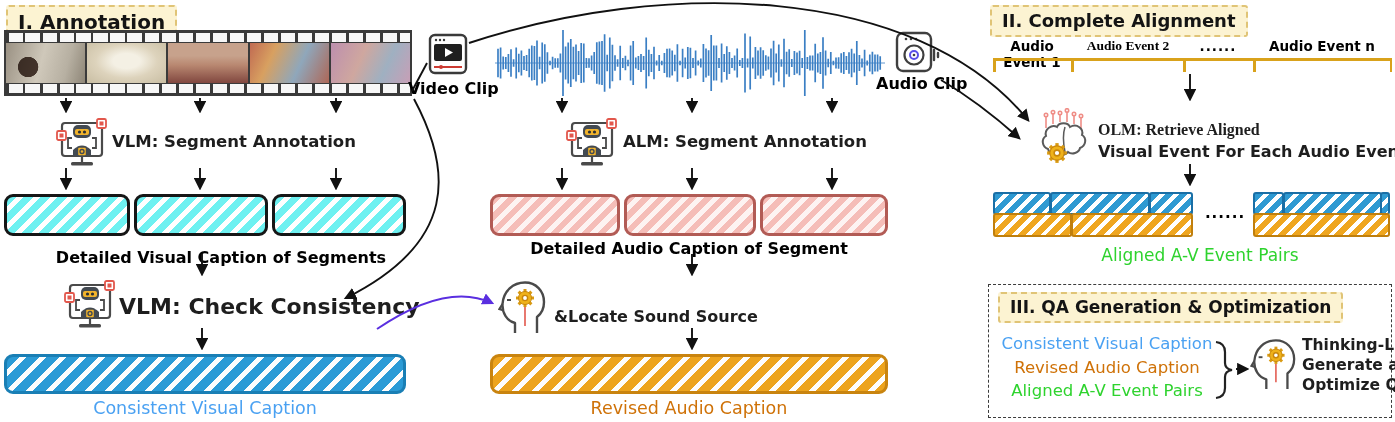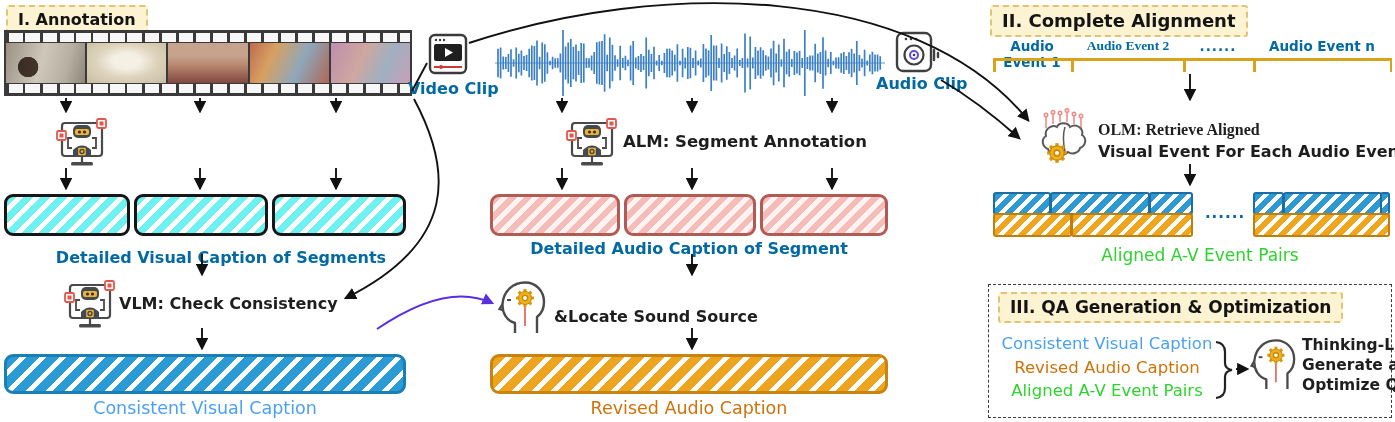--- a/index.html
+++ b/index.html
@@ -5,21 +5,21 @@
   html,body { margin:0; padding:0; background:#ffffff; }
   #figure {
     position:relative; width:1395px; height:422px; background:#ffffff;
     font-family:"DejaVu Sans","Liberation Sans",sans-serif; color:#1c1c1c; overflow:hidden;
   }
   .tag {
     position:absolute; background:#fcf3d2; border:2px dashed #e0c476; border-radius:3px;
     font-weight:700; padding:3px 10px 4px 10px; white-space:nowrap; color:#141414;
   }
   .lbl { position:absolute; font-weight:600; color:#1e1e1e; white-space:nowrap; }
-  .cap { position:absolute; font-weight:600; color:#0369a1; text-align:center; }
+  .cap { position:absolute; font-weight:600; color:#000000; text-align:center; }
   .bigcap { position:absolute; font-weight:400; text-align:center; white-space:nowrap; }
   .hatch-cyan {
     position:absolute; height:42px; box-sizing:border-box; border:3px solid #161616; border-radius:9px;
     background:repeating-linear-gradient(135deg,#6ef1f1 0 7px,#ffffff 7px 12px);
   }
   .hatch-pink {
     position:absolute; height:42px; box-sizing:border-box; border:3px solid #b25b55; border-radius:9px;
     background:repeating-linear-gradient(135deg,#f5bdb8 0 6px,#fdf3f2 6px 11px);
   }
   .bar-blue {
@@ -138,49 +138,50 @@
           <circle cx="22" cy="9" r="1.3" fill="#3f3f3f"></circle>
         <circle cx="20" cy="25" r="9.5" fill="none" stroke="#3f3f3f" stroke-width="2.2"></circle>
         <circle cx="20" cy="25" r="4" fill="none" stroke="#5a50e8" stroke-width="2"></circle>
         <circle cx="20" cy="25" r="1.3" fill="#3f3f3f"></circle>
         <line x1="40" y1="20" x2="40" y2="30" stroke="#3f3f3f" stroke-width="2.4" stroke-linecap="round"></line>
         <line x1="44" y1="23" x2="44" y2="27" stroke="#3f3f3f" stroke-width="2.4" stroke-linecap="round"></line>
       </symbol>
     </defs>
   </svg>
 
-  <div class="tag" style="left:6px;top:5px;font-size:16px;">
+  <div class="tag" style="left:6px;top:5px;font-size:20px;">
     <span>I. Annotation</span>
   </div>
 
   <div class="film">
     <div class="sprocket"></div>
     <div class="frames">
       <div class="frame f1"></div>
       <div class="frame f2"></div>
       <div class="frame f3"></div>
       <div class="frame f4"></div>
       <div class="frame f5"></div>
     </div>
     <div class="sprocket"></div>
   </div>
 
   <svg class="icon" style="left:56px;top:116px;" width="52" height="54">
       <use href="#sym-robot"></use>
     </svg>
+  <span class="lbl" style="left:112px;top:132px;font-size:16.5px;">VLM: Segment Annotation</span>
 
   <div class="hatch-cyan" style="left:4px;top:194px;width:126px;"></div>
   <div class="hatch-cyan" style="left:134px;top:194px;width:134px;"></div>
   <div class="hatch-cyan" style="left:272px;top:194px;width:134px;"></div>
   <div class="cap" style="left:16px;top:239px;width:410px;font-size:16px;margin-top:9px;">Detailed Visual Caption of Segments</div>
 
   <svg class="icon" style="left:64px;top:278px;" width="52" height="54">
       <use href="#sym-robot"></use>
     </svg>
-  <span class="lbl" style="left:119px;top:294px;font-size:16px;">VLM: Check Consistency</span>
+  <span class="lbl" style="left:119px;top:294px;font-size:22px;">VLM: Check Consistency</span>
 
   <div class="bar-blue" style="left:4px;top:354px;width:402px;"></div>
   <div class="bigcap" style="left:0px;top:398px;width:410px;font-size:17.5px;color:#4aa1f2;">Consistent Visual Caption</div>
 
   <svg class="icon" style="left:428px;top:33px;" width="40" height="42">
       <use href="#sym-video"></use>
     </svg>
   <div class="cap" style="left:408px;top:79px;width:82px;font-size:16px;white-space:nowrap;">Video Clip</div>
 
   <svg class="icon" style="left:495px;top:28px;" width="390" height="70" viewBox="0 0 390 70">

